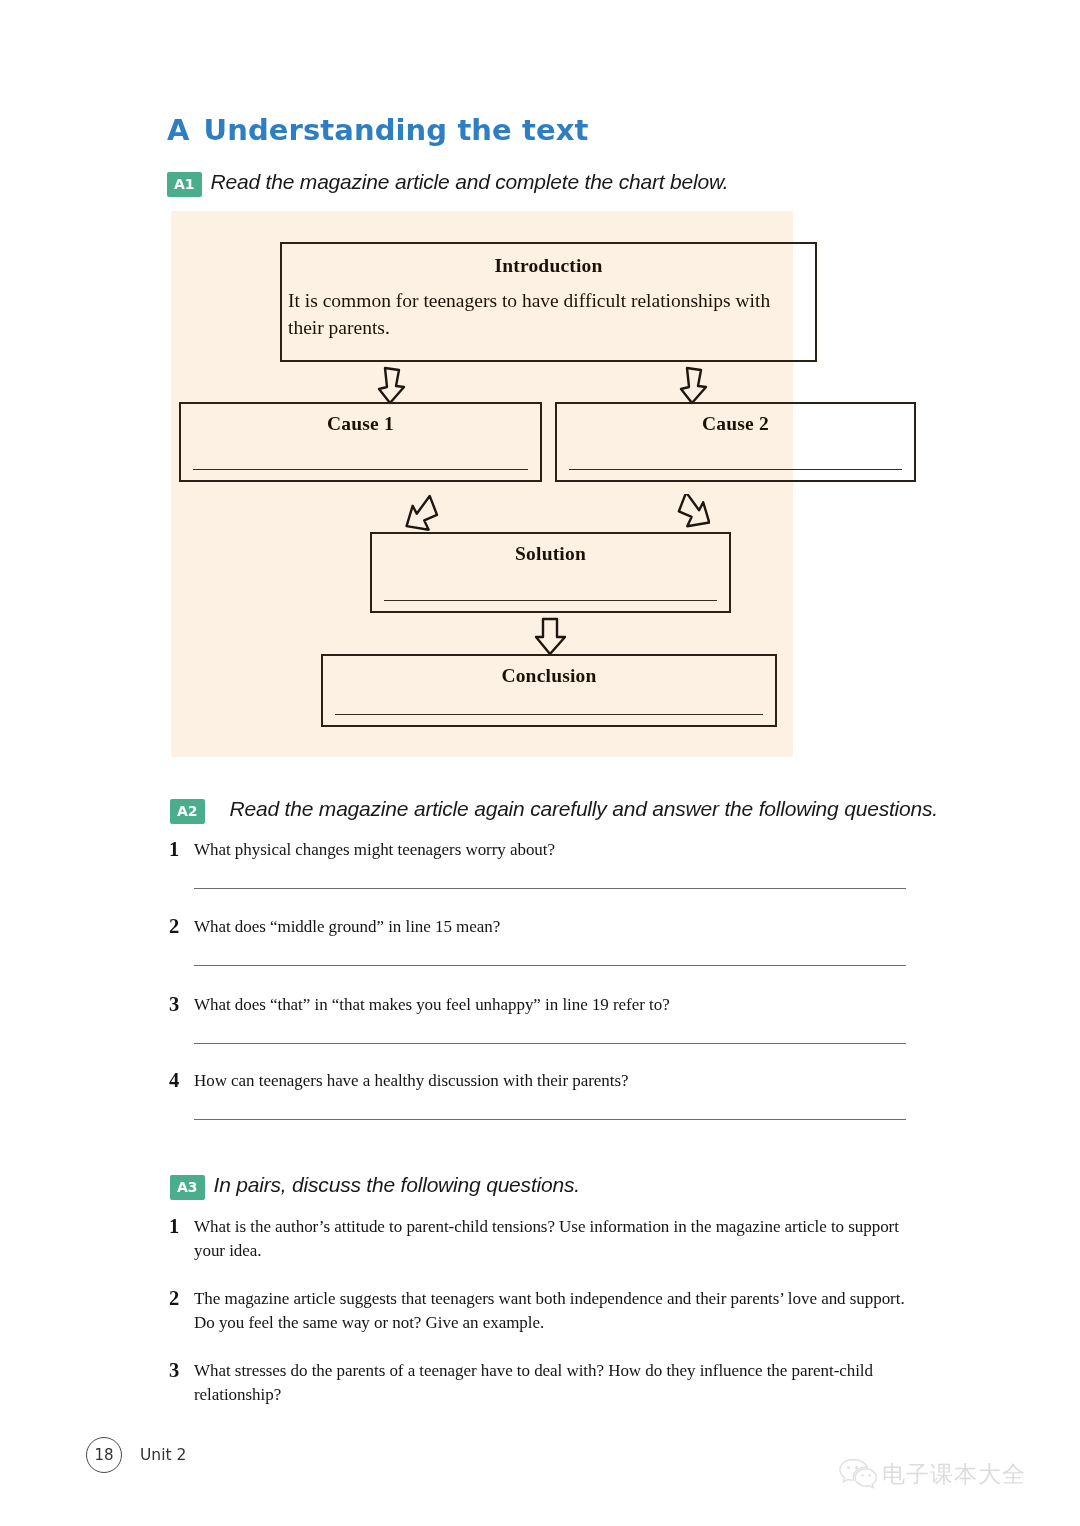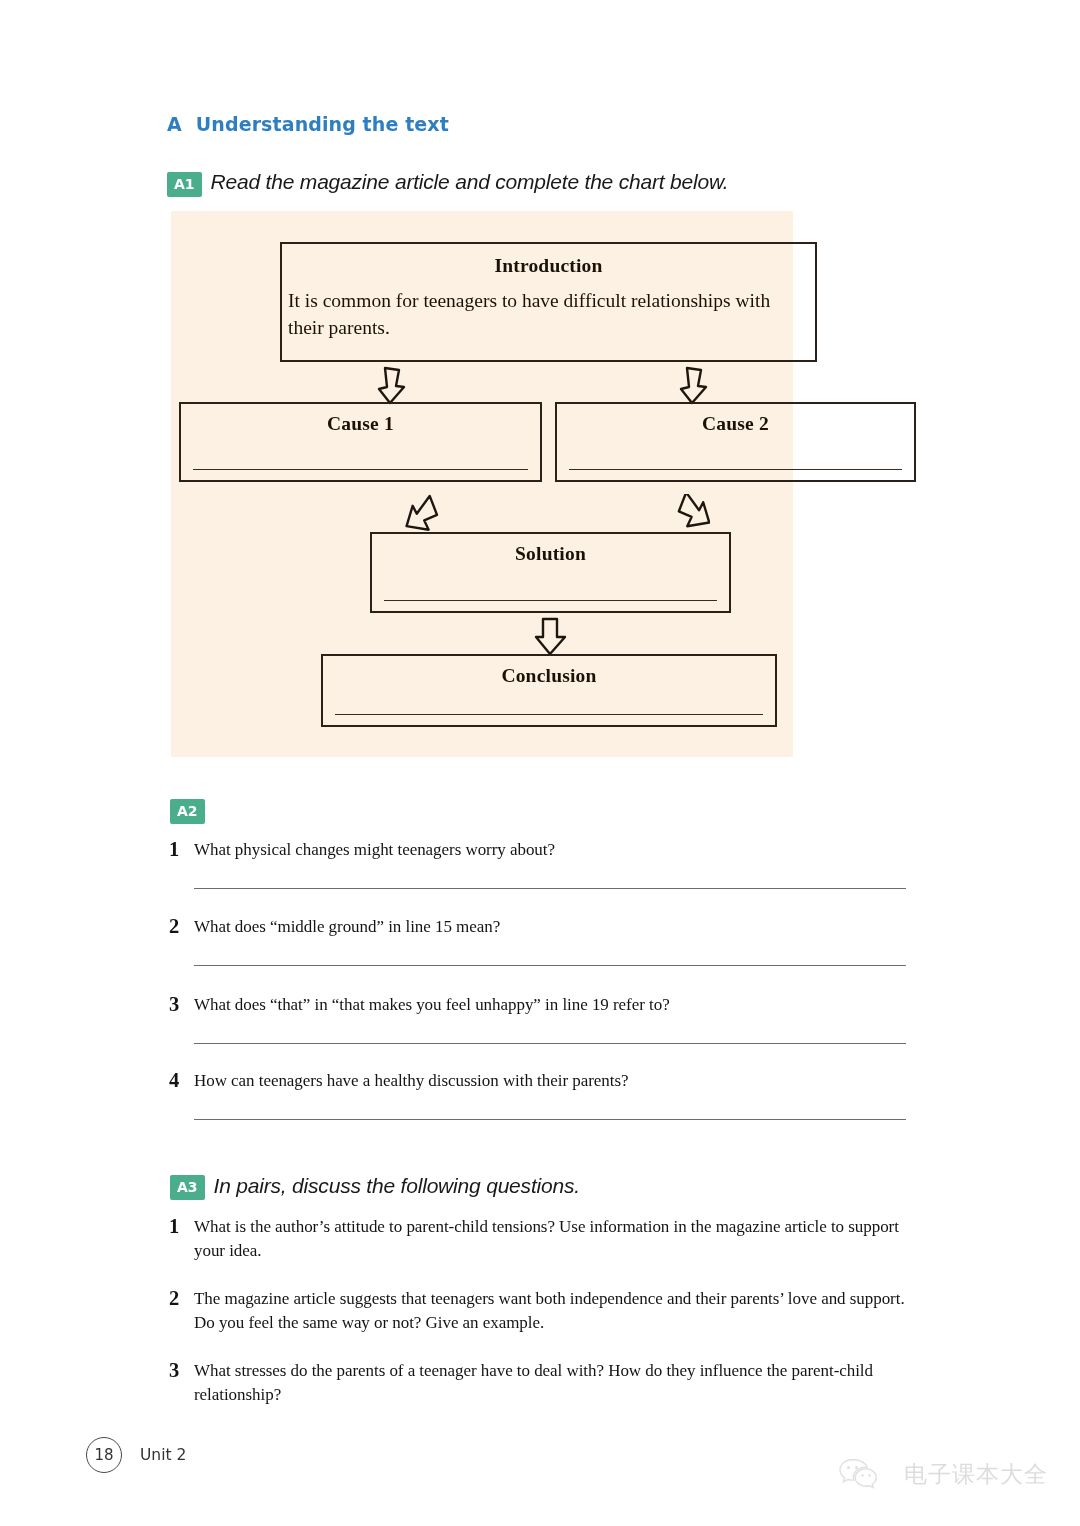--- a/index.html
+++ b/index.html
@@ -15,21 +15,21 @@
     color: #1a1a1a;
     overflow: hidden;
   }
 
   
   .section-head {
     position: absolute;
     left: 167px;
     top: 113px;
     font-family: "DejaVu Sans", "Liberation Sans", sans-serif;
-    font-size: 19px;
+    font-size: 29px;
     font-weight: bold;
     color: #2E7FC2;
     letter-spacing: 0.1px;
     white-space: nowrap;
     text-align: right;
   }
   .section-head .letter { margin-right: 14px; }
 
   
   .task-row {
@@ -168,21 +168,21 @@
   #watermark {
     position: absolute;
     left: 838px;
     top: 1457px;
     display: flex;
     align-items: center;
     opacity: 0.30;
     filter: grayscale(100%);
   }
   #watermark-text {
-    margin-left: 26px;
+    margin-left: 4px;
     font-family: "DejaVu Sans", "Liberation Sans", sans-serif;
     font-size: 23px;
     color: #8d8d8d;
     letter-spacing: 1px;
   }
 </style>
 </head>
 <body>
 
 <div class="section-head">
@@ -237,20 +237,21 @@
   </svg>
 
   <div class="fc-box" id="box-conclusion">
     <div class="fc-title">Conclusion</div>
     <div class="fc-blank"></div>
   </div>
 </div>
 
 <div class="task-row" style="left:170px; top:797px;gap:16px;">
   <span class="badge">A2</span>
+  <span class="task-text">Read the magazine article again carefully and answer the following questions.</span>
 </div>
 
 <div class="q-item" style="left:169px; top:838px; width:745px;">
   <span class="q-num">1</span>
   <span class="q-text">What physical changes might teenagers worry about?</span>
 </div>
 <div class="answer-line" style="top:888px;"></div>
 
 <div class="q-item" style="left:169px; top:915px; width:745px;">
   <span class="q-num">2</span>
@@ -263,21 +264,21 @@
   <span class="q-text">What does “that” in “that makes you feel unhappy” in line 19 refer to?</span>
 </div>
 <div class="answer-line" style="top:1043px;"></div>
 
 <div class="q-item" style="left:169px; top:1069px; width:745px;">
   <span class="q-num">4</span>
   <span class="q-text">How can teenagers have a healthy discussion with their parents?</span>
 </div>
 <div class="answer-line" style="top:1119px;"></div>
 
-<div class="task-row" style="left:170px; top:1173px;align-items:center;">
+<div class="task-row" style="left:170px; top:1173px;">
   <span class="badge">A3</span>
   <span class="task-text">In pairs, discuss the following questions.</span>
 </div>
 
 <div class="q-item" style="left:169px; top:1215px; width:745px;">
   <span class="q-num">1</span>
   <span class="q-text">What is the author’s attitude to parent-child tensions? Use information in the magazine article to support your idea.</span>
 </div>
 
 <div class="q-item" style="left:169px; top:1287px; width:755px;">

